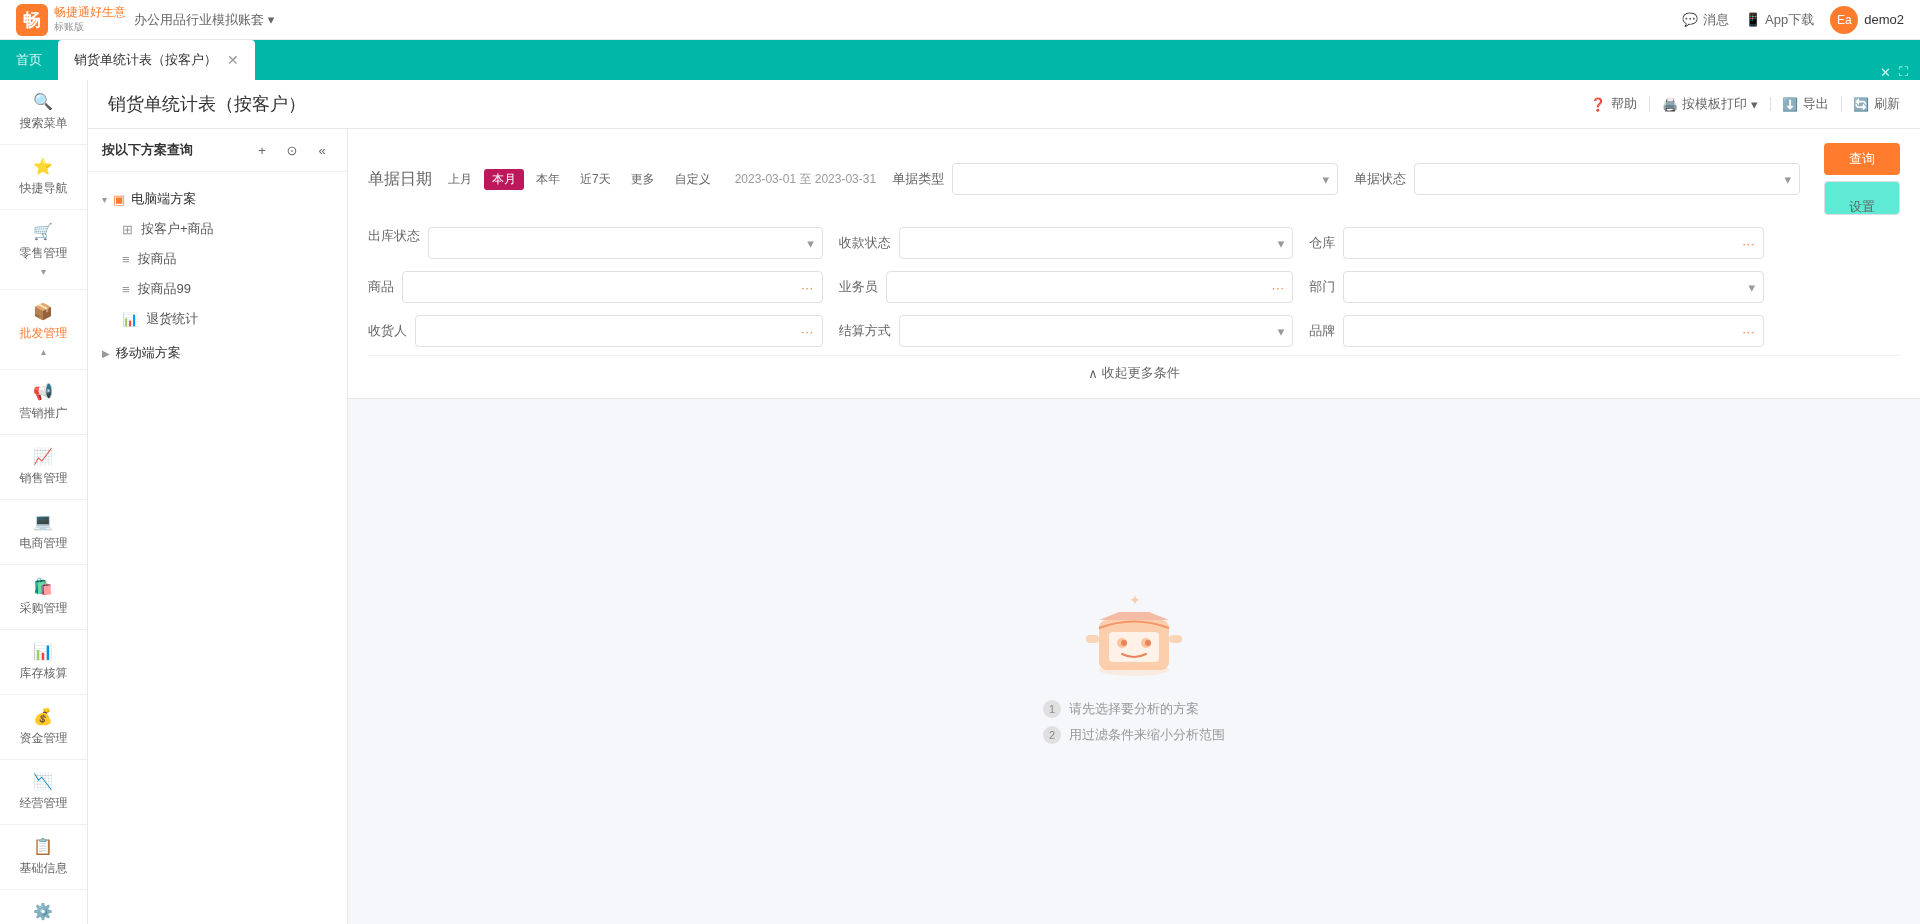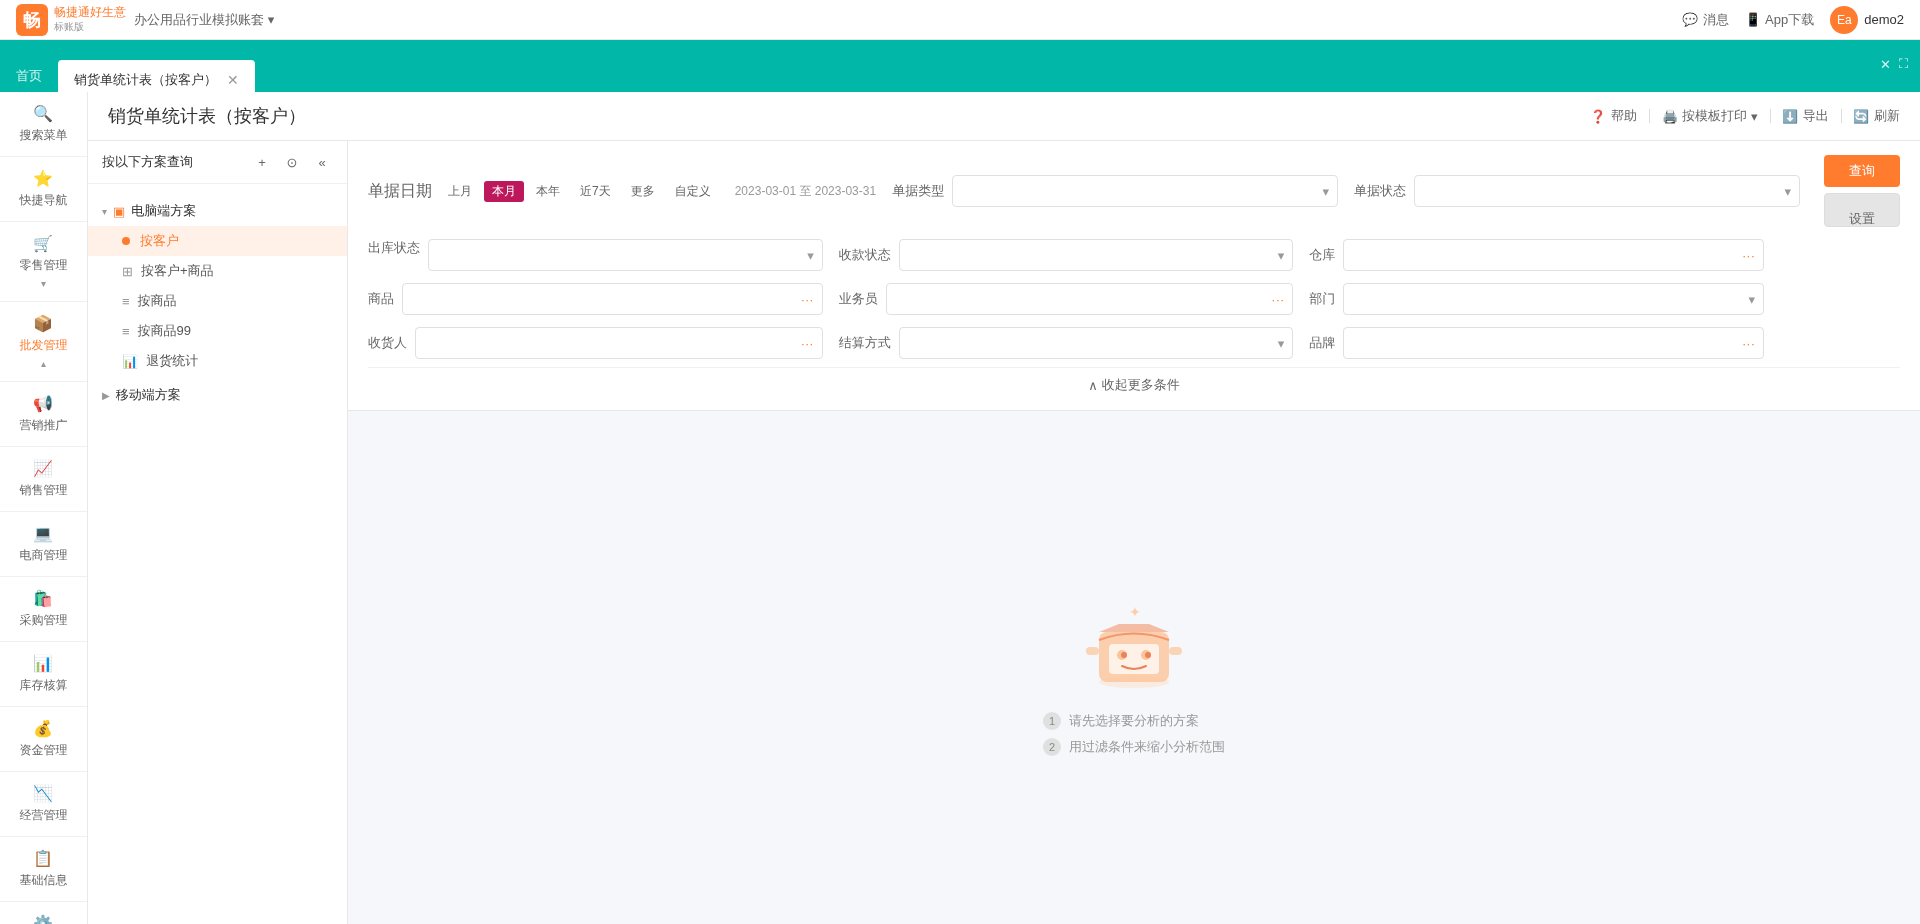--- a/index.html
+++ b/index.html
@@ -12,21 +12,21 @@
     .logo-icon { width: 32px; height: 32px; background: #ff7b2e; border-radius: 6px; display: flex; align-items: center; justify-content: center; }
     .logo-icon span { color: #fff; font-size: 18px; font-weight: bold; }
     .logo-text { font-size: 12px; color: #ff7b2e; line-height: 1.2; }
     .logo-sub { font-size: 10px; color: #999; }
     .topbar-title { font-size: 13px; color: #666; }
     .topbar-right { display: flex; align-items: center; gap: 16px; }
     .topbar-btn { display: flex; align-items: center; gap: 4px; cursor: pointer; color: #666; font-size: 13px; }
     .user-avatar { width: 28px; height: 28px; border-radius: 50%; background: #ff7b2e; display: flex; align-items: center; justify-content: center; color: #fff; font-size: 12px; overflow: hidden; }
     
     
-    .tabbar { height: 52px; background: #00b7a8; display: flex; align-items: flex-start; padding: 16px 0; }
+    .tabbar { height: 40px; background: #00b7a8; display: flex; align-items: flex-end; padding: 0 0; }
     .tab-item { height: 40px; display: flex; align-items: center; padding: 0 16px; cursor: pointer; color: rgba(255,255,255,0.85); font-size: 13px; gap: 6px; }
     .tab-item.active { background: #fff; color: #333; border-radius: 4px 4px 0 0; margin-top: 4px; }
     .tab-item .close-btn { font-size: 14px; color: #999; cursor: pointer; margin-left: 4px; }
     .tab-maximize { margin-left: auto; display: flex; align-items: center; gap: 8px; padding-right: 12px; color: rgba(255,255,255,0.85); cursor: pointer; }
     
     
     .main-layout { display: flex; height: calc(924px - 80px); }
     
     
     .sidebar { width: 88px; background: #fff; border-right: 1px solid #e8e8e8; display: flex; flex-direction: column; overflow-y: auto; }
@@ -44,21 +44,21 @@
     .page-actions { display: flex; align-items: center; gap: 12px; }
     .page-action-btn { display: flex; align-items: center; gap: 4px; cursor: pointer; color: #666; font-size: 13px; }
     .action-divider { width: 1px; height: 14px; background: #ddd; }
     
     
     .two-panel { display: flex; flex: 1; overflow: hidden; }
     
     
     .scheme-panel { width: 260px; background: #fff; border-right: 1px solid #e8e8e8; padding: 0; display: flex; flex-direction: column; overflow-y: auto; }
     .scheme-header { display: flex; align-items: center; justify-content: space-between; padding: 10px 14px; border-bottom: 1px solid #f0f0f0; }
-    .scheme-title { font-size: 13px; color: #333; font-weight: 400; }
+    .scheme-title { font-size: 13px; color: #333; font-weight: 700; }
     .scheme-actions { display: flex; align-items: center; gap: 8px; }
     .scheme-action-icon { width: 22px; height: 22px; display: flex; align-items: center; justify-content: center; cursor: pointer; color: #666; border-radius: 4px; }
     .scheme-tree { padding: 8px 0; }
     .scheme-group { padding: 4px 0; }
     .scheme-group-title { display: flex; align-items: center; gap: 6px; padding: 6px 14px; cursor: pointer; color: #333; font-size: 13px; }
     .scheme-group-title .arrow { font-size: 10px; color: #999; }
     .scheme-group-title .folder-icon { color: #ff7b2e; }
     .scheme-sub-item { display: flex; align-items: center; gap: 8px; padding: 6px 14px 6px 34px; cursor: pointer; color: #555; font-size: 13px; }
     .scheme-sub-item.active { background: #fff0e8; color: #ff7b2e; }
     .scheme-sub-item .item-icon { font-size: 13px; color: #999; }
@@ -70,21 +70,21 @@
     .filter-control .dropdown-arrow { color: #999; margin-left: auto; }
     .filter-control .dots { color: #ff7b2e; margin-left: auto; cursor: pointer; }
     .date-tabs { display: flex; gap: 4px; }
     .date-tab { padding: 2px 8px; cursor: pointer; font-size: 12px; color: #666; border-radius: 3px; }
     .date-tab.active { background: #be185d; color: #fff; border-radius: 3px; }
     .date-range { font-size: 12px; color: #999; margin-left: 8px; }
     
     
     .collapse-bar { display: flex; align-items: center; justify-content: center; padding: 8px; cursor: pointer; color: #666; font-size: 13px; gap: 4px; border-top: 1px solid #f0f0f0; margin-top: 4px; }
     .btn-query { background: #ff7b2e; color: #fff; border: none; padding: 0 24px; height: 32px; border-radius: 4px; cursor: pointer; font-size: 13px; }
-    .btn-settings { background: #e5e5e5; color: #666; border: 1px solid #ddd; padding: 16px 24px; height: 32px; border-radius: 4px; cursor: pointer; font-size: 13px; }
+    .btn-settings { background: #5eead4; color: #666; border: 1px solid #ddd; padding: 16px 24px; height: 32px; border-radius: 4px; cursor: pointer; font-size: 13px; }
     .empty-illustration { width: 120px; height: 100px; margin-bottom: 20px; }
     .empty-hints { display: flex; flex-direction: column; gap: 8px; }
     .empty-hint { display: flex; align-items: center; gap: 8px; color: #999; font-size: 13px; }
     .hint-num { width: 18px; height: 18px; border-radius: 50%; background: #e0e0e0; display: flex; align-items: center; justify-content: center; font-size: 11px; color: #888; flex-shrink: 0; }
     
     
     .right-content { flex: 1; display: flex; flex-direction: column; overflow: hidden; position: relative; }
     
     
     .filter-wrapper { background: #fff; padding: 14px 20px 8px; border-bottom: 1px solid #e8e8e8; position: relative; }
@@ -250,24 +250,20 @@
         </div>
 
         <div class="scheme-tree">
           <div class="scheme-group">
             <div class="scheme-group-title">
               <span class="arrow">▾</span>
               <span class="folder-icon">▣</span>
               <span>电脑端方案</span>
             </div>
 
-            <div class="scheme-sub-item active">
-              <span class="active-dot"></span>
-              <span>按客户</span>
-            </div>
 
             <div class="scheme-sub-item">
               <span class="item-icon">⊞</span>
               <span>按客户+商品</span>
             </div>
 
             <div class="scheme-sub-item">
               <span class="item-icon">≡</span>
               <span>按商品</span>
             </div>

